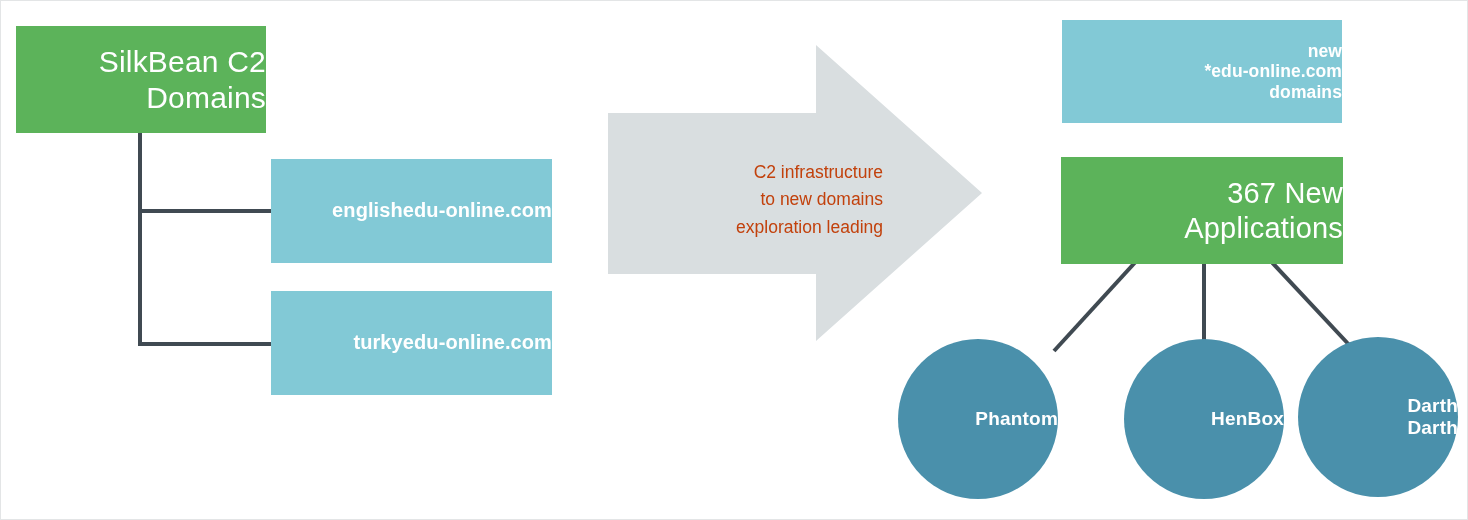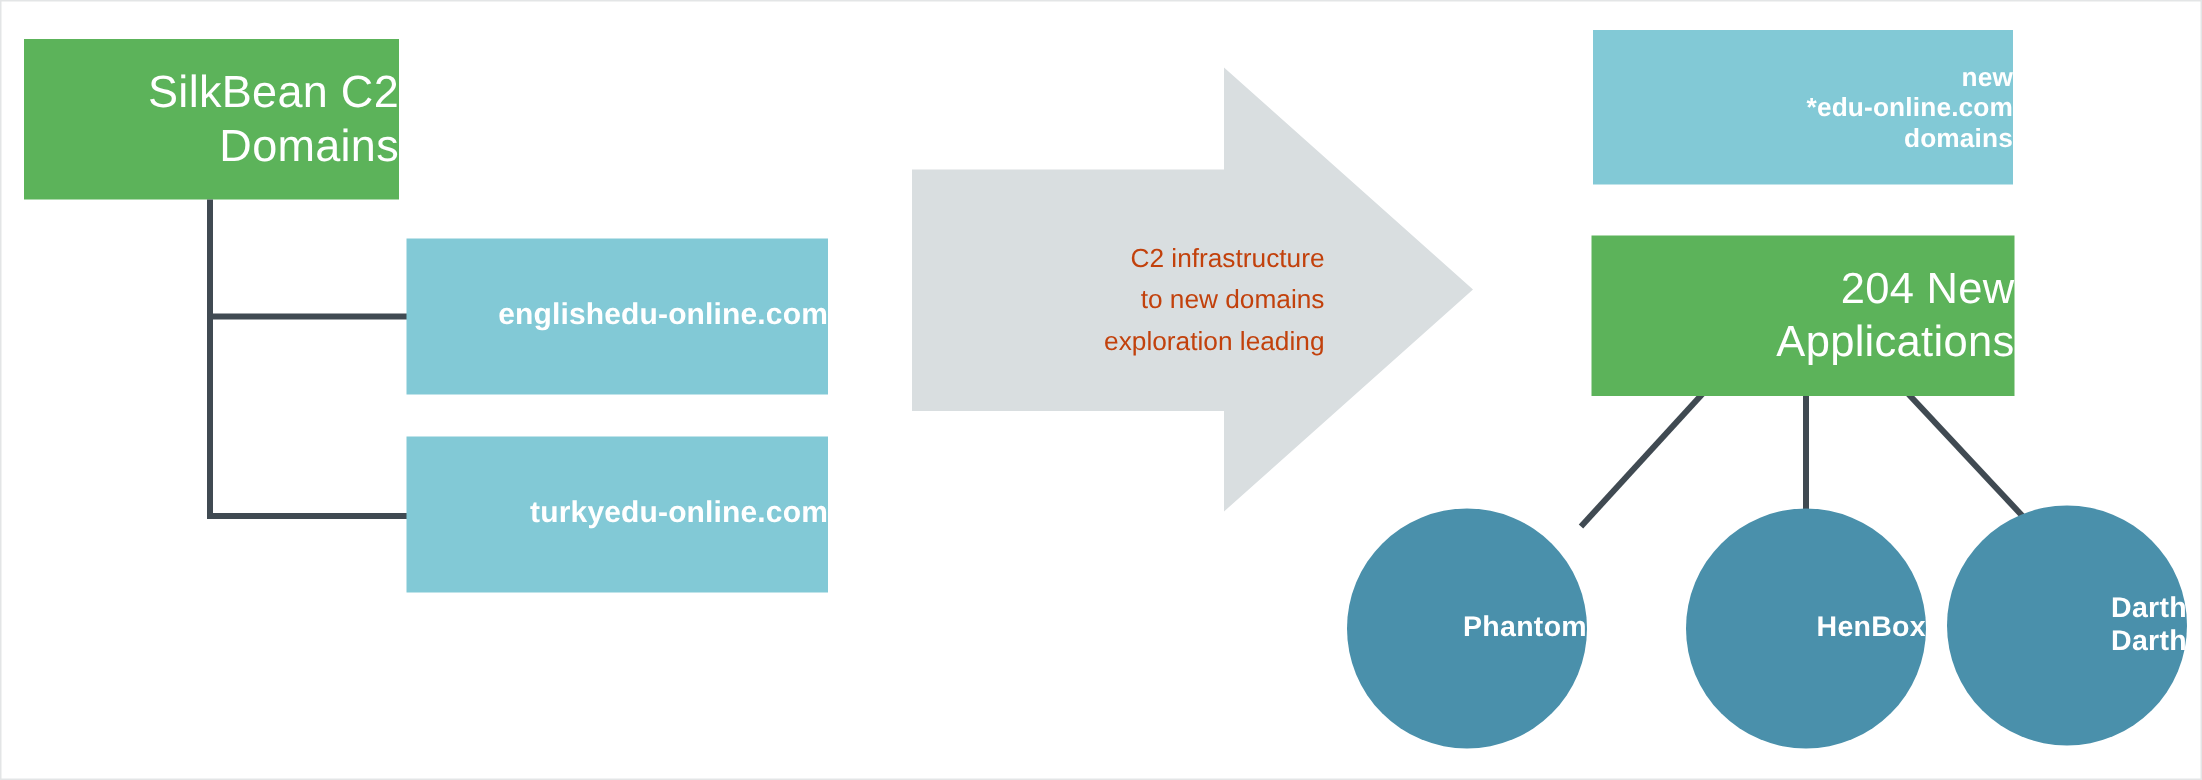--- a/index.html
+++ b/index.html
@@ -149,21 +149,21 @@
 
     <line x1="263" y1="0" x2="263" y2="88" stroke="#404a52" stroke-width="4"></line>
 
     <line x1="200" y1="0" x2="113" y2="95" stroke="#404a52" stroke-width="4"></line>
 
     <line x1="325" y1="0" x2="412" y2="93" stroke="#404a52" stroke-width="4"></line>
   </svg>
 
   <div class="node" id="applications-box">
     <span>
-        <span>204 New</span>
+        <span>367 New</span>
         <span>Applications</span>
       </span>
   </div>
 
   <div class="node circle-node" id="circle-phantom">
     <span>
         <span>Phantom</span>
       </span>
   </div>
   <div class="node circle-node" id="circle-henbox">

